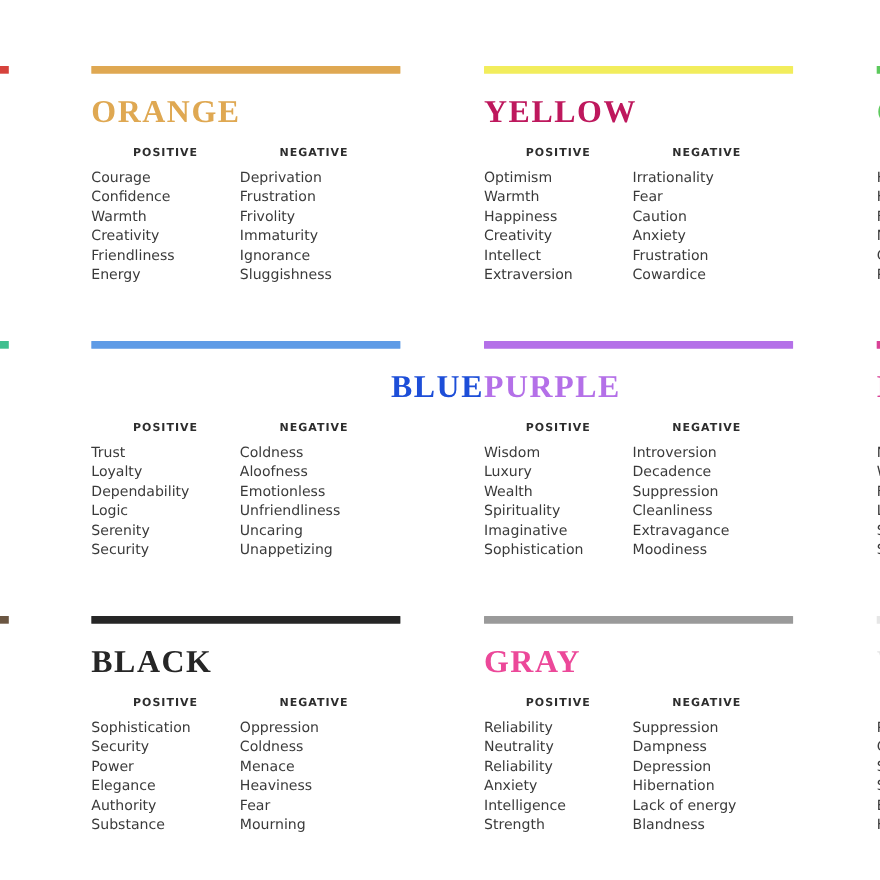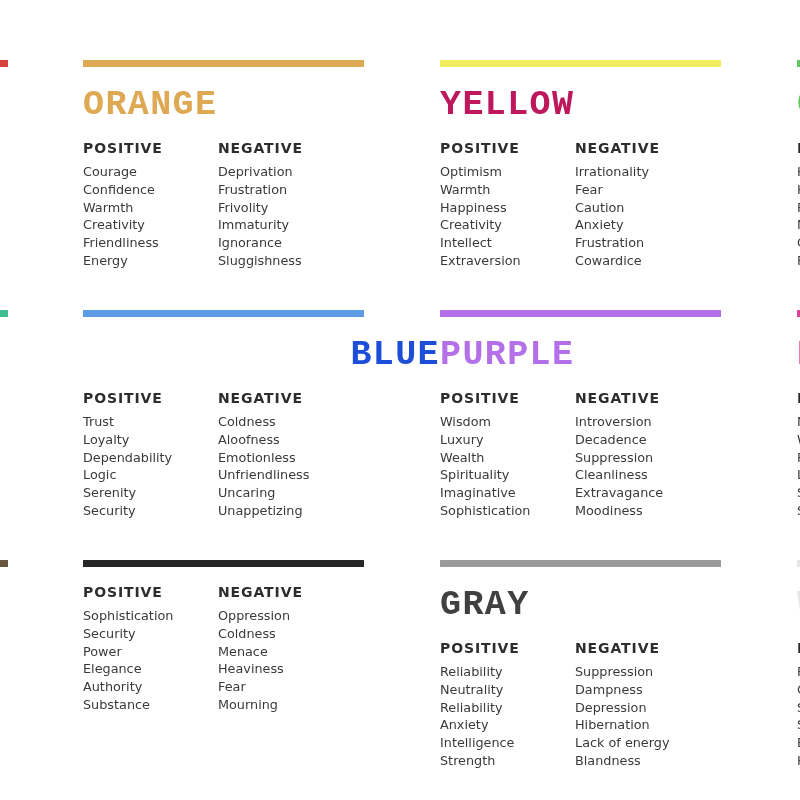--- a/index.html
+++ b/index.html
@@ -42,44 +42,45 @@
 
   .rule {
     width: 281px;
     height: 7px;
     background: #cccccc;
     border-radius: 0.5px;
   }
 
   .color-name {
     margin-top: 21px;
-    font-size: 35px;
+    font-size: 29px;
     font-weight: 700;
     letter-spacing: 1.4px;
     line-height: 1;
     color: #888888;
-    font-family: Liberation Mono, monospace;
+    font-family: Liberation Serif, serif;
   }
 
   .cols {
     margin-top: 18px;
     display: flex;
   }
   .col {
     width: 135px;
     flex: 0 0 135px;
   }
   .col-head {
-    font-size: 14px;
+    font-size: 10px;
     font-weight: 700;
     letter-spacing: 0.9px;
     color: #2d2d2d;
     line-height: 1;
     margin-bottom: 8px;
     font-family: "DejaVu Sans", "Liberation Sans", sans-serif;
+    text-align: center;
   }
   .trait {
     font-size: 12.8px;
     line-height: 17.8px;
     color: #3a3a3a;
     white-space: nowrap;
     font-family: "DejaVu Sans", "Liberation Sans", sans-serif;
   }
 
   
@@ -231,20 +232,21 @@
               <div class="trait">Warmth</div>
               <div class="trait">Femininity</div>
               <div class="trait">Love</div>
               <div class="trait">Sexuality</div>
               <div class="trait">Survival</div>
             </div>
           </div>
         </div>
         <div class="card">
           <div class="rule" style="background: rgb(38, 38, 38);"></div>
+          <div class="color-name" style="color: rgb(38, 38, 38);">BLACK</div>
           <div class="cols">
             <div class="col">
               <div class="col-head">POSITIVE</div>
               <div class="trait">Sophistication</div>
               <div class="trait">Security</div>
               <div class="trait">Power</div>
               <div class="trait">Elegance</div>
               <div class="trait">Authority</div>
               <div class="trait">Substance</div>
             </div>
@@ -254,21 +256,21 @@
               <div class="trait">Coldness</div>
               <div class="trait">Menace</div>
               <div class="trait">Heaviness</div>
               <div class="trait">Fear</div>
               <div class="trait">Mourning</div>
             </div>
           </div>
         </div>
         <div class="card">
           <div class="rule" style="background: rgb(154, 154, 154);"></div>
-          <div class="color-name" style="color: #404040;">GRAY</div>
+          <div class="color-name" style="color: #ec4899;">GRAY</div>
           <div class="cols">
             <div class="col">
               <div class="col-head">POSITIVE</div>
               <div class="trait">Reliability</div>
               <div class="trait">Neutrality</div>
               <div class="trait">Reliability</div>
               <div class="trait">Anxiety</div>
               <div class="trait">Intelligence</div>
               <div class="trait">Strength</div>
             </div>

